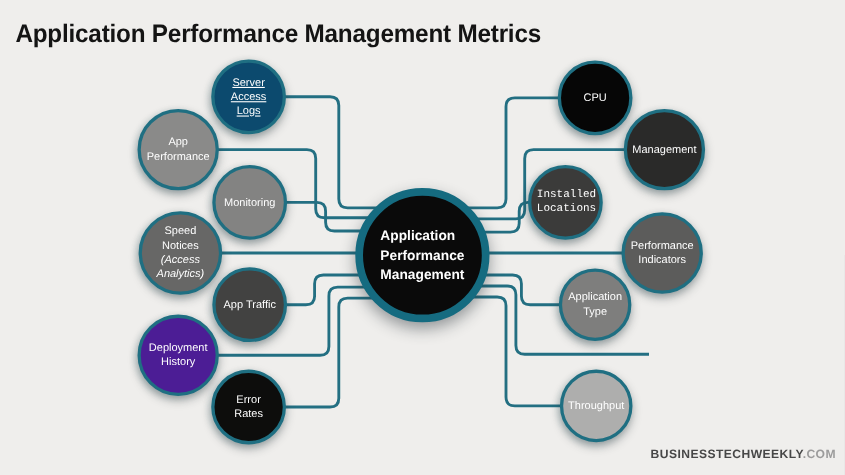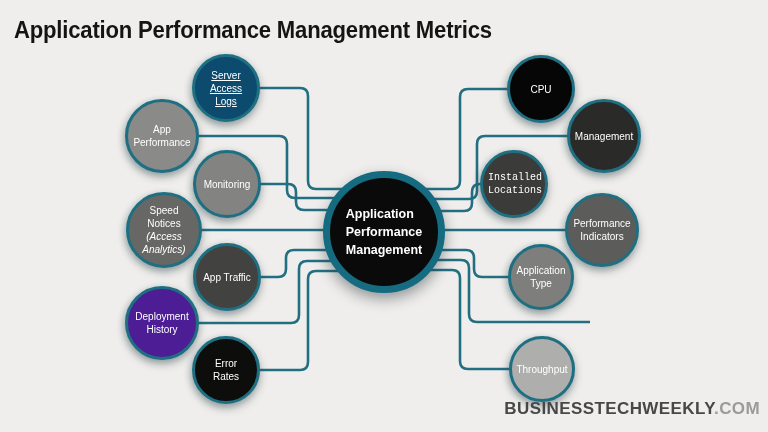--- a/index.html
+++ b/index.html
@@ -33,21 +33,21 @@
     position:absolute;box-sizing:border-box;border-radius:50%;
     border:7px solid var(--central-border,#166b80);
     background:var(--central-fill,#0a0a0a);
     display:flex;align-items:center;justify-content:center;
     color:#fff;font-weight:700;font-size:12.5px;line-height:1.45;
     white-space:pre-line;
     box-shadow:0 6px 14px rgba(35,45,50,.45);
   }
   .footer{
     position:absolute;right:8px;bottom:13px;
-    font-size:17px;font-weight:700;letter-spacing:.4px;white-space:nowrap;
+    font-size:11px;font-weight:700;letter-spacing:.4px;white-space:nowrap;
   }
   .footer .brand{color:var(--footer-brand,#4a4a4a);}
   .footer .suffix{color:var(--footer-suffix,#9b9b9b);font-weight:700;}
 </style>
 </head>
 <body>
 
 <div class="stage">
 
   <h1 class="title">Application Performance Management Metrics</h1>

